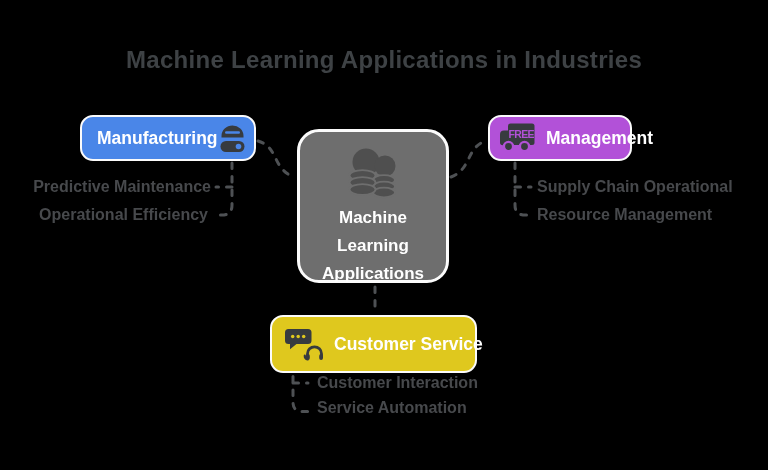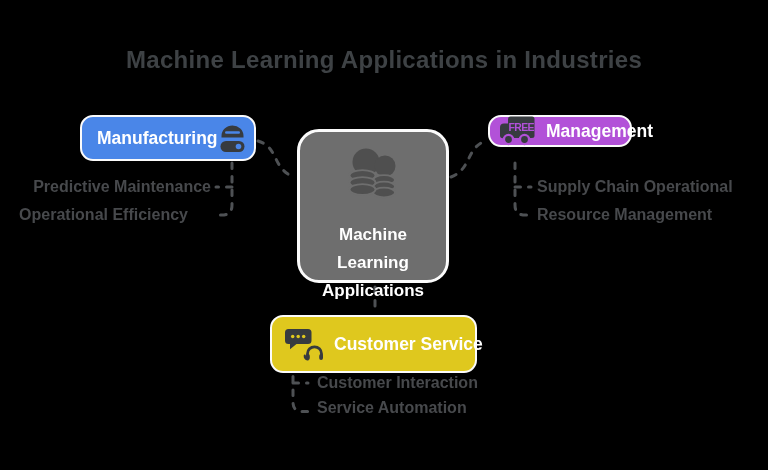--- a/index.html
+++ b/index.html
@@ -31,39 +31,39 @@
     border: 2.5px solid var(--node-border, #fbfbfb);
     border-radius: 13px;
     color: var(--node-text, #fff);
   }
   .branch-label { font-size: 17.5px; font-weight: 600; white-space: nowrap; }
   .node-manufacturing {
     left: 80px; top: 115px; width: 176px; height: 46px;
     padding: 0 9px 0 15px;
   }
   .node-logistics {
-    left: 488px; top: 115px; width: 144px; height: 32px;
+    left: 488px; top: 115px; width: 144px; height: 46px;
     gap: 10px; padding: 0 10px 0 9px;
   }
   .node-customer-service {
     left: 270px; top: 315px; width: 207px; height: 58px;
     gap: 11px; padding: 0 10px 0 12px;
   }
   .center-node {
     position: absolute; left: 297px; top: 129px;
     width: 152px; height: 154px;
     box-sizing: border-box;
     border: 3px solid var(--node-border, #fbfbfb);
     border-radius: 22px;
     display: flex; flex-direction: column; align-items: center;
     padding-top: 15px;
     color: var(--node-text, #fff);
   }
   .center-text {
-    margin-top: 22px; text-align: center;
+    margin-top: 5px; text-align: center;
     font-size: 17px; line-height: 28px; font-weight: 600;
   }
   .sub-label {
     position: absolute;
     font-size: 16px; font-weight: bold; white-space: nowrap;
     color: var(--label-text, #47494c);
     line-height: 20px;
   }
   .icon-box { display: flex; align-items: center; justify-content: center; }
   svg text { font-family: "Liberation Sans", sans-serif; }
@@ -148,19 +148,19 @@
         <path d="M23.5 29 L23.5 25.8 A7 7 0 0 1 37.5 25.8 L37.5 29" fill="none" stroke-width="2.8" stroke-linecap="round" stroke="#373b3f"></path>
         <path d="M23.6 31.5 A3.4 3.4 0 0 1 20.8 27.6" fill="none" stroke-width="2.2" stroke-linecap="round" stroke="#373b3f"></path>
         <rect x="22" y="26" width="3.8" height="6" rx="1.9" fill="#373b3f"></rect>
         <rect x="35.2" y="26" width="3.8" height="6" rx="1.9" fill="#373b3f"></rect>
       </svg>
     </span>
     <span class="branch-label">Customer Service</span>
   </div>
 
   <div class="sub-label" style="right:557px; top:177px; text-align:right;">Predictive Maintenance</div>
-  <div class="sub-label" style="right:580px; top:205px; text-align:left;">Operational Efficiency</div>
+  <div class="sub-label" style="right:560px; top:205px; text-align:left;">Operational Efficiency</div>
   <div class="sub-label" style="left:537px; top:177px;">Supply Chain Operational</div>
   <div class="sub-label" style="left:537px; top:205px;">Resource Management</div>
   <div class="sub-label" style="left:317px; top:373px;">Customer Interaction</div>
   <div class="sub-label" style="left:317px; top:398px;">Service Automation</div>
 
 </div>
 
 </body></html>

